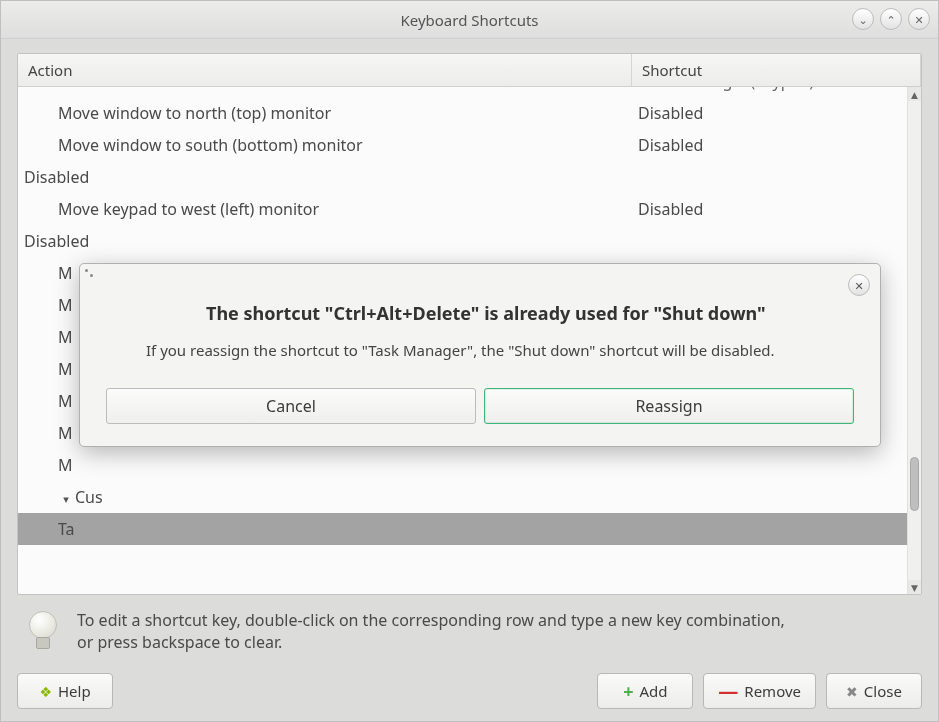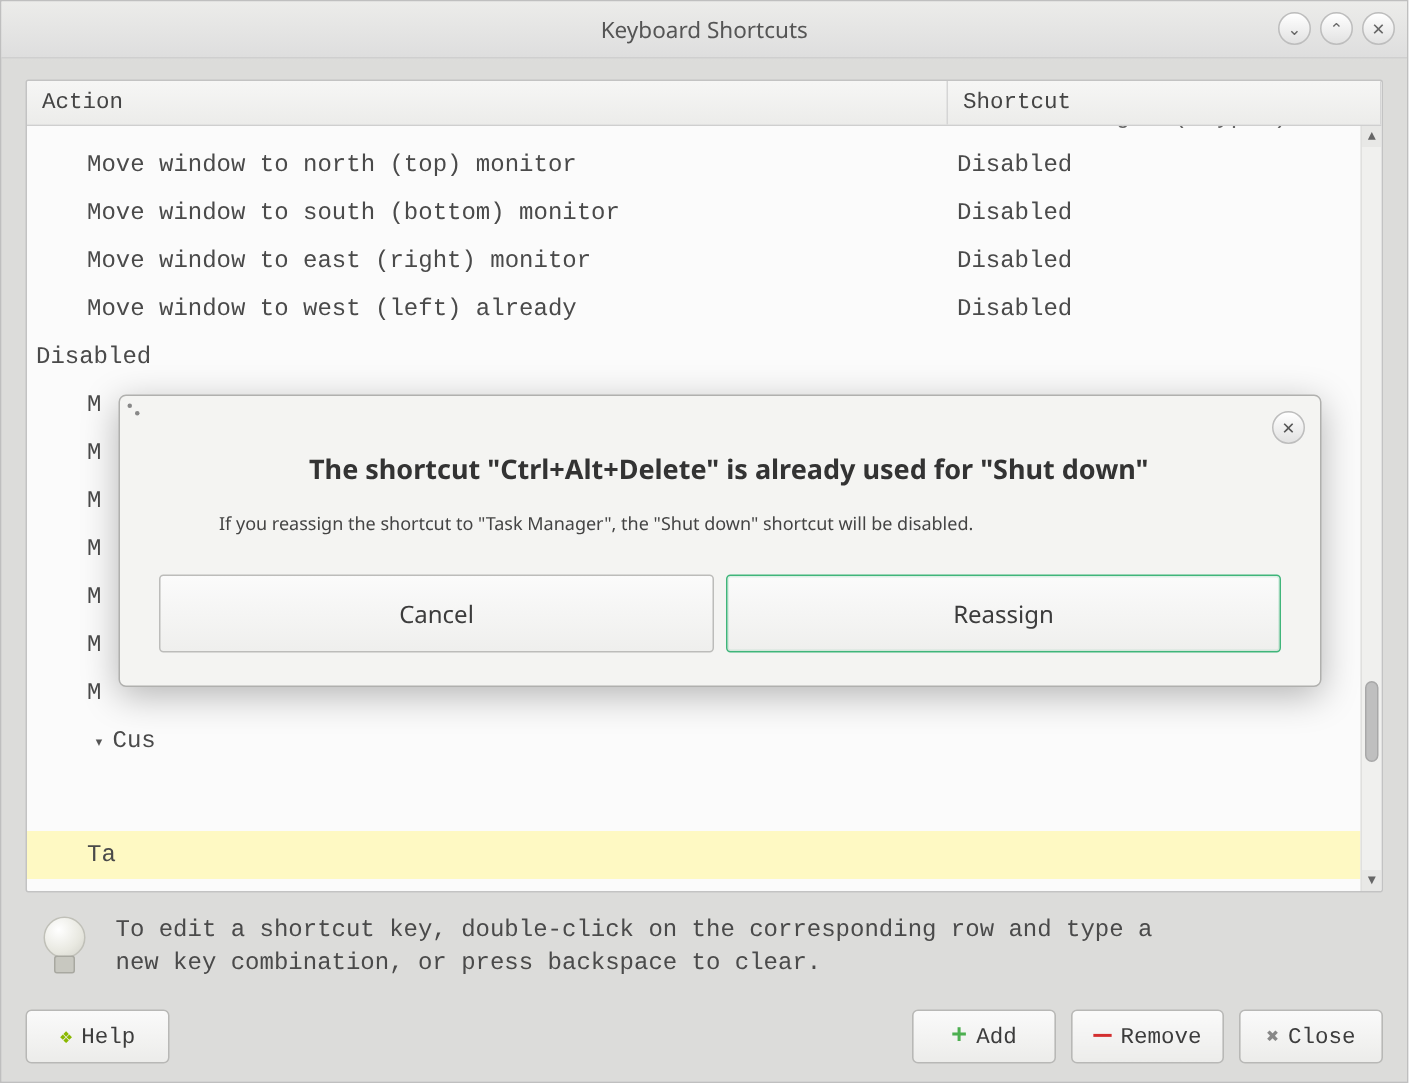--- a/index.html
+++ b/index.html
@@ -52,21 +52,20 @@
   justify-content: center;
   font-size: 11px;
   color: #666;
   cursor: pointer;
 }
 .content {
   flex: 1;
   display: flex;
   flex-direction: column;
   padding: 14px 16px 12px 16px;
-  font-family: Liberation Mono, monospace;
 }
 .listbox {
   flex: 1;
   background: #fbfbfb;
   border: 1px solid #c3c3c3;
   border-radius: 2px;
   display: flex;
   flex-direction: column;
   overflow: hidden;
   position: relative;
@@ -109,22 +108,21 @@
 .group-row .ac { padding-left: 20px; margin-left: 21px; }
 .expander {
   display: inline-block;
   width: 14px;
   text-align: center;
   color: #555;
   font-size: 11px;
   margin-right: 2px;
 }
 .row.selected {
-  background: #fef9c3;
-  margin-top: 44px;
+  background: #a3a3a3;
 }
 .scrollbar {
   position: absolute;
   right: 0;
   top: 0;
   bottom: 0;
   width: 14px;
   background: #f0f0ee;
   border-left: 1px solid #e0e0de;
 }
@@ -249,33 +247,33 @@
 }
 .dialog-heading {
   font-weight: bold;
   font-size: 18px;
   color: #333;
   line-height: 1.45;
   margin: 14px 0 14px 100px;
   max-width: 600px;
 }
 .dialog-body {
-  font-size: 12px;
+  font-size: 15px;
   color: #444;
   line-height: 1.45;
   margin: 0 0 26px 40px;
   max-width: 700px;
 }
 .dialog-buttons {
   display: flex;
   gap: 8px;
 }
 .dialog-btn {
   flex: 1;
-  height: 52px;
+  height: 36px;
   background: linear-gradient(to bottom, #fbfbfb, #efefed);
   border: 1px solid #bcbcba;
   border-radius: 3px;
   display: flex;
   align-items: center;
   justify-content: center;
   font-size: 16px;
   color: #3c3c3c;
   cursor: pointer;
 }
@@ -335,25 +333,24 @@
             </div>
           <div class="row">
               <div class="ac">Move window to north (top) monitor</div>
               <div class="sc">Disabled</div>
             </div>
           <div class="row">
               <div class="ac">Move window to south (bottom) monitor</div>
               <div class="sc">Disabled</div>
             </div>
           <div class="row">
-              <div class="ac">Move window to east (right) monitor</div>
               <div class="sc">Disabled</div>
             </div>
           <div class="row">
-              <div class="ac">Move window to west (left) already</div>
+              <div class="ac">Move keypad to west (left) monitor</div>
               <div class="sc">Disabled</div>
             </div>
           <div class="row">
               <div class="sc">Disabled</div>
             </div>
           <div class="row">
               <div class="ac">M</div>
               <div class="sc"></div>
             </div>
           <div class="row">

